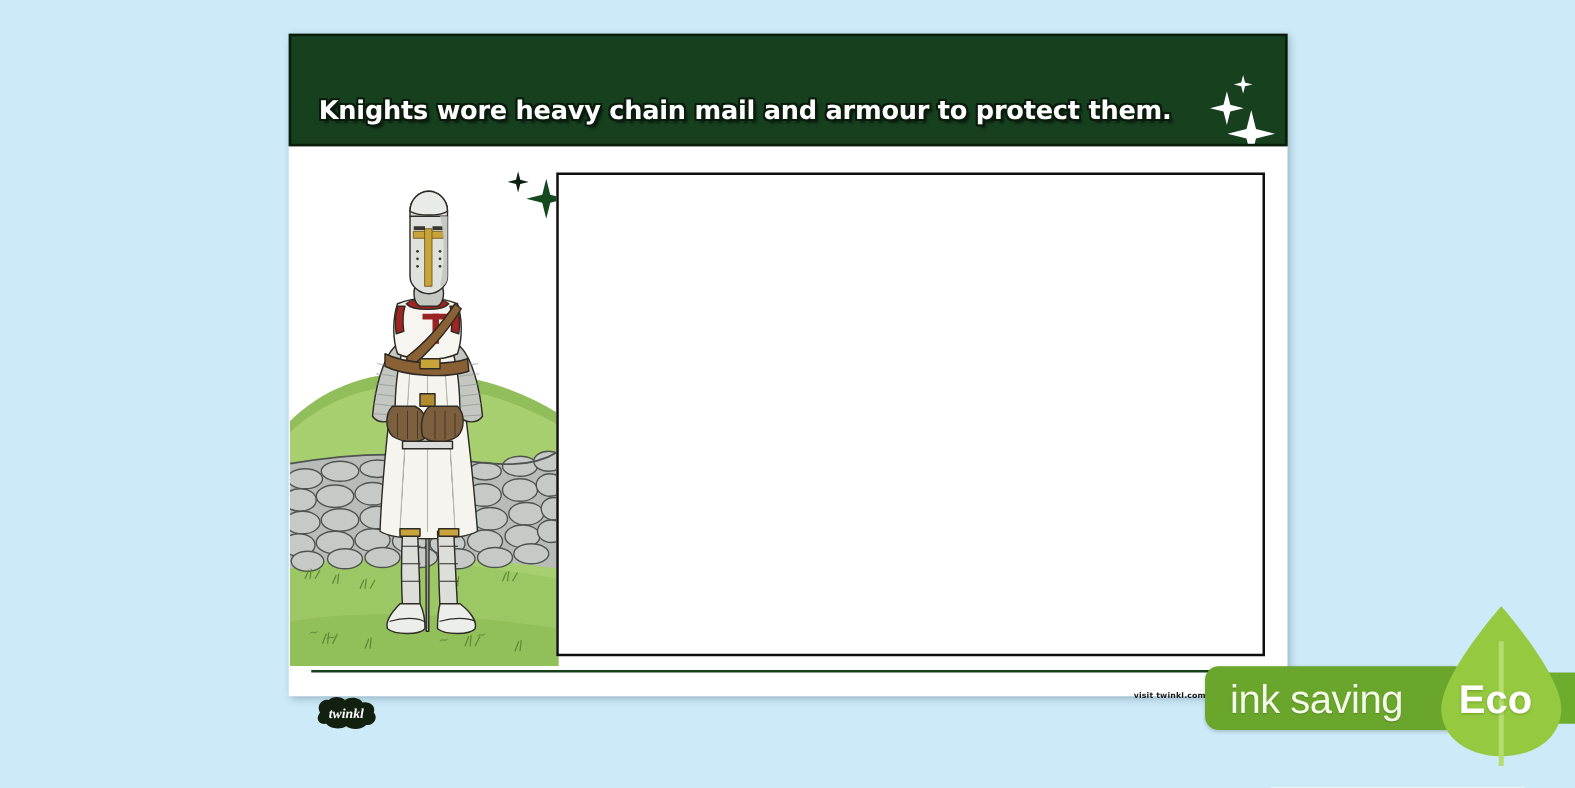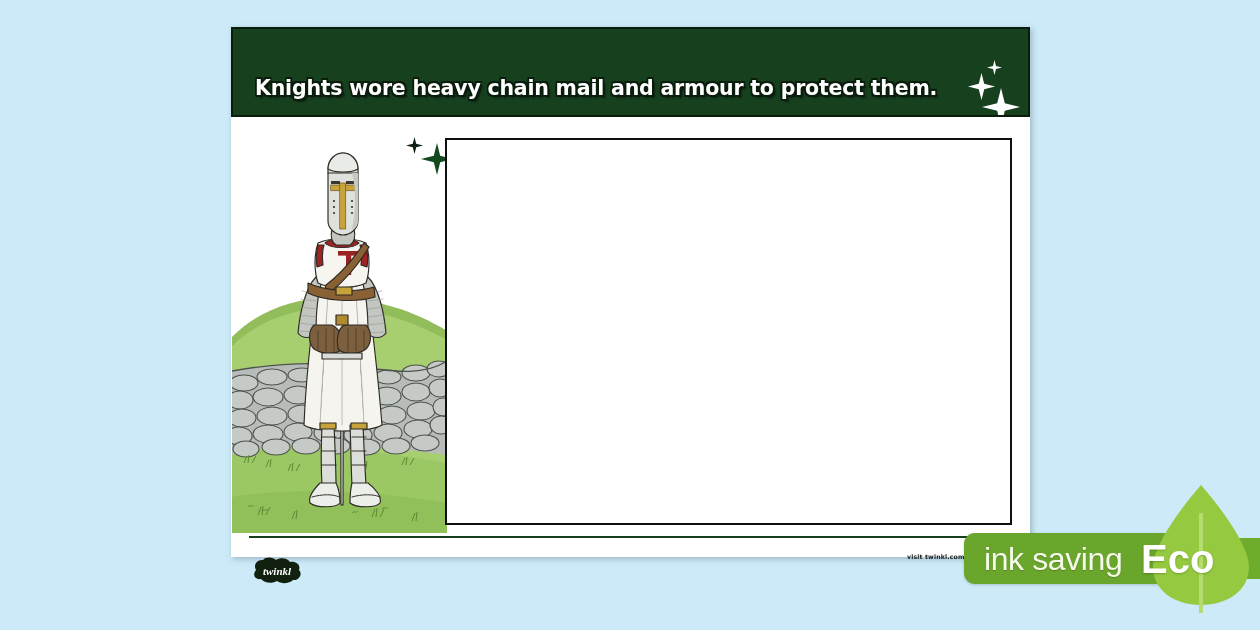--- a/index.html
+++ b/index.html
@@ -131,25 +131,25 @@
     text-shadow:0 1px 1px rgba(0,0,0,.2);
   }
   #eco-leaf {
     position:absolute;
     left:1149px; top:483px;
     width:104px; height:130px;
   }
   #eco-leaf svg { display:block; }
   #eco-leaf-label {
     position:absolute;
-    left:1141px; top:542px;
+    left:1167px; top:542px;
     color:#ffffff;
     font-family:"Liberation Sans", sans-serif;
     font-weight:bold;
-    font-size:40px;
+    font-size:32px;
     line-height:34px;
     text-shadow:0 1px 2px rgba(40,80,10,.35);
   }
 </style>
 </head>
 <body style="background: rgb(205, 234, 248);">
 
 <div id="worksheet-page">
 
   <div id="header-banner">

